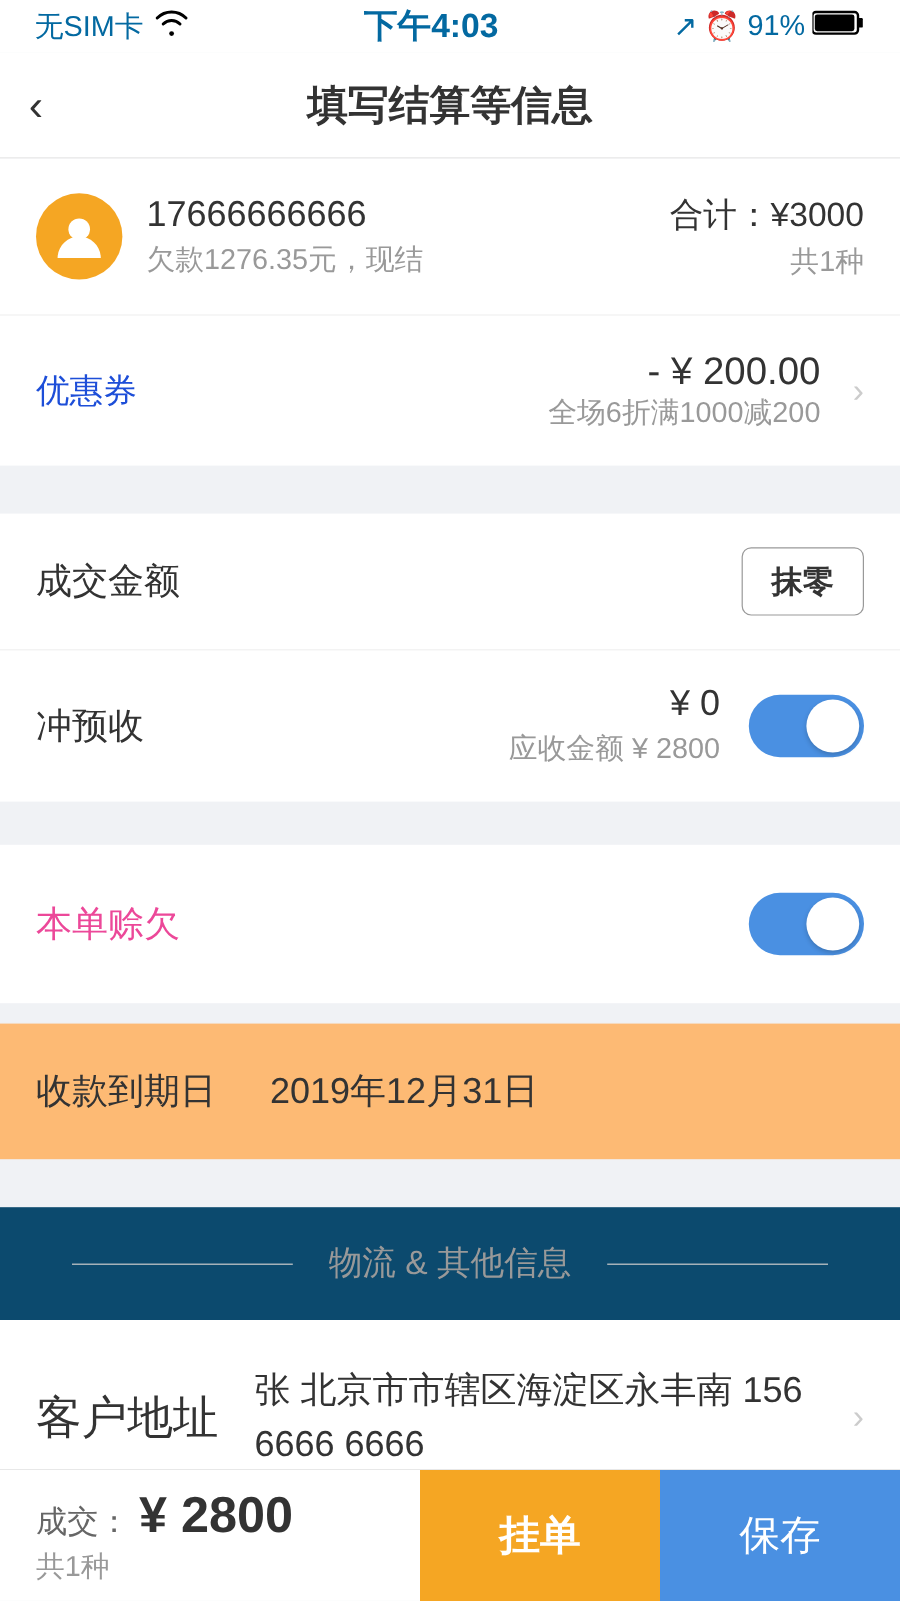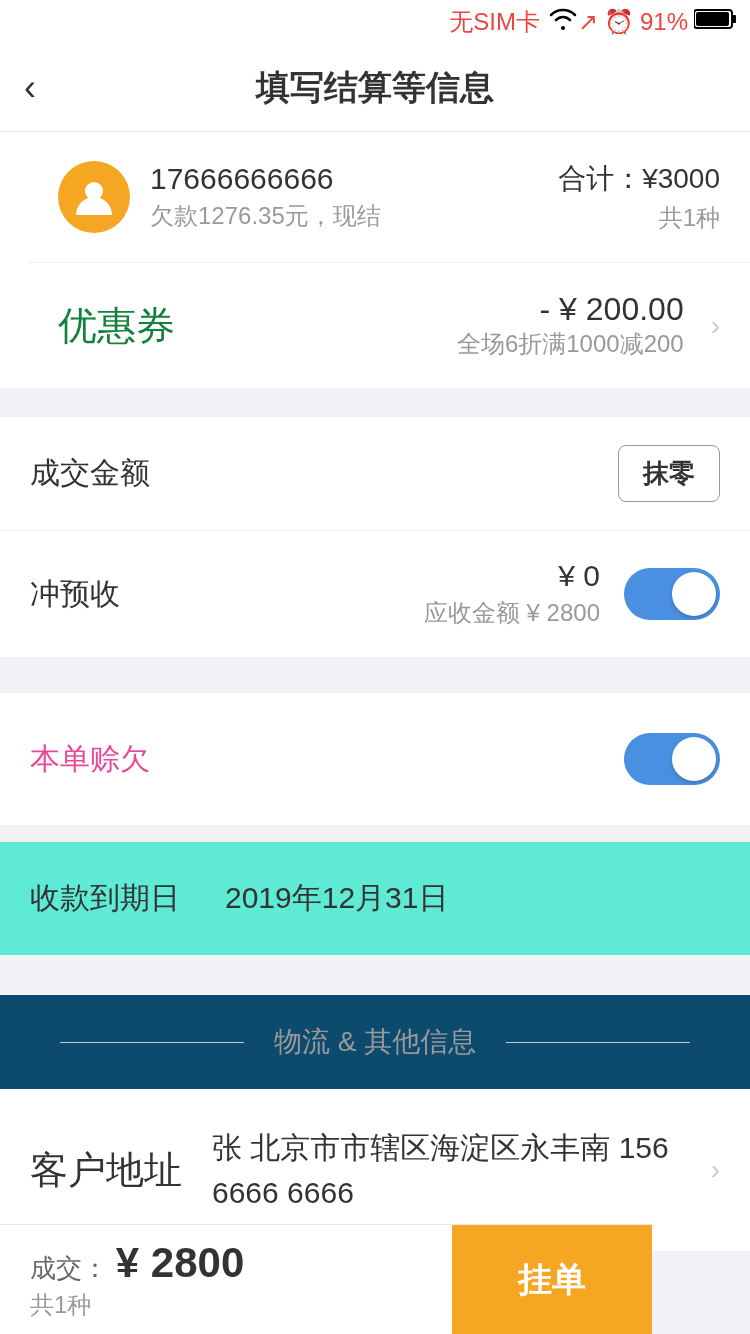--- a/index.html
+++ b/index.html
@@ -12,24 +12,24 @@
       font-size: 28px;
       color: #333;
     }
 
     
     .status-bar {
       height: 44px;
       background: #fff;
       display: flex;
       align-items: center;
-      justify-content: flex-end;
-      padding: 0 12px;
+      justify-content: space-between;
+      padding: 0 29px;
       font-size: 24px;
-      color: #ef4444;
+      color: #0369a1;
     }
     .status-left { display: flex; align-items: center; gap: 8px; }
     .status-center { font-weight: 600; font-size: 28px; }
     .status-right { display: flex; align-items: center; gap: 6px; font-size: 24px; }
 
     
     .nav-bar {
       height: 88px;
       background: #fff;
       display: flex;
@@ -54,22 +54,21 @@
     
     .content {
       flex: 1;
       overflow-y: auto;
       padding-bottom: 120px;
     }
 
     
     .section-white {
       background: #fff;
-      margin-bottom: 9px;
-      padding-left: 28px;
+      margin-bottom: 20px;
     }
 
     .customer-row {
       display: flex;
       align-items: center;
       padding: 28px 30px;
       justify-content: space-between;
     }
     .customer-left {
       display: flex;
@@ -94,21 +93,21 @@
     .total-count { font-size: 24px; color: #999; margin-top: 4px; }
 
     
     .coupon-row {
       display: flex;
       align-items: center;
       justify-content: space-between;
       padding: 28px 30px;
       border-top: 1px solid #f0f0f0;
     }
-    .coupon-label { font-size: 39px; color: #15803d; }
+    .coupon-label { font-size: 28px; color: #1d4ed8; }
     .coupon-right {
       display: flex;
       align-items: center;
       gap: 27px;
     }
     .coupon-value { font-size: 30px; color: #333; text-align: right; }
     .coupon-discount { color: #333; font-weight: 500; font-size: 32px; }
     .coupon-sub { font-size: 24px; color: #999; }
     .chevron-icon { color: #ccc; font-size: 28px; }
 
@@ -200,21 +199,21 @@
       background: #fff;
       margin-bottom: 16px;
     }
     .debt-label { font-size: 30px; color: #ec4899; }
 
     
     .due-row {
       display: flex;
       align-items: center;
       padding: 36px 30px;
-      background: #5eead4;
+      background: #fdba74;
       margin-bottom: 20px;
       gap: 20px;
     }
     .due-label { font-size: 30px; color: #333; flex-shrink: 0; }
     .due-value { font-size: 30px; color: #333; margin-left: 25px; }
 
     
     .section-divider-text {
       display: flex;
       align-items: center;
@@ -243,21 +242,21 @@
       margin-bottom: 0;
     }
     .address-label { font-size: 38px; color: #333; flex-shrink: 0; margin-right: 30px; }
     .address-value { font-size: 30px; color: #333; flex: 1; line-height: 1.5; }
 
     
     .bottom-bar {
       position: fixed;
       bottom: 0;
       left: 0;
-      width: 652px;
+      width: 750px;
       height: 110px;
       background: #fff;
       display: flex;
       align-items: center;
       border-top: 1px solid #e8e8e8;
     }
     .bottom-summary {
       flex: 1;
       padding: 0 30px;
     }
@@ -301,20 +300,21 @@
   <div class="status-left">
     <span>无SIM卡</span>
     <span>
       <svg width="30" height="22" viewBox="0 0 30 22" fill="none">
         <path d="M15 18a2 2 0 110 4 2 2 0 010-4z" fill="#000"></path>
         <path d="M8 12c1.9-1.9 4.4-3 7-3s5.1 1.1 7 3" stroke="#000" stroke-width="2.5" fill="none" stroke-linecap="round"></path>
         <path d="M3 7C6.3 3.7 10.5 2 15 2s8.7 1.7 12 5" stroke="#000" stroke-width="2.5" fill="none" stroke-linecap="round"></path>
       </svg>
     </span>
   </div>
+  <div class="status-center">下午4:03</div>
   <div class="status-right">
     <span>↗</span>
     <span>⏰</span>
     <span>91%</span>
     <span>
       <svg width="44" height="22" viewBox="0 0 44 22">
         <rect x="0" y="2" width="38" height="18" rx="3" stroke="#000" stroke-width="2" fill="none"></rect>
         <rect x="38" y="7" width="4" height="8" rx="1" fill="#000"></rect>
         <rect x="2" y="4" width="33" height="14" rx="2" fill="#000"></rect>
       </svg>
@@ -416,13 +416,14 @@
 
 <div class="bottom-bar">
   <div class="bottom-summary">
     <div>
       <span class="bottom-deal">成交：</span>
       <span class="bottom-price">¥ 2800</span>
     </div>
     <div class="bottom-count">共1种</div>
   </div>
   <div class="btn-hang">挂单</div>
+  <div class="btn-save">保存</div>
 </div>
 
 </body></html>

